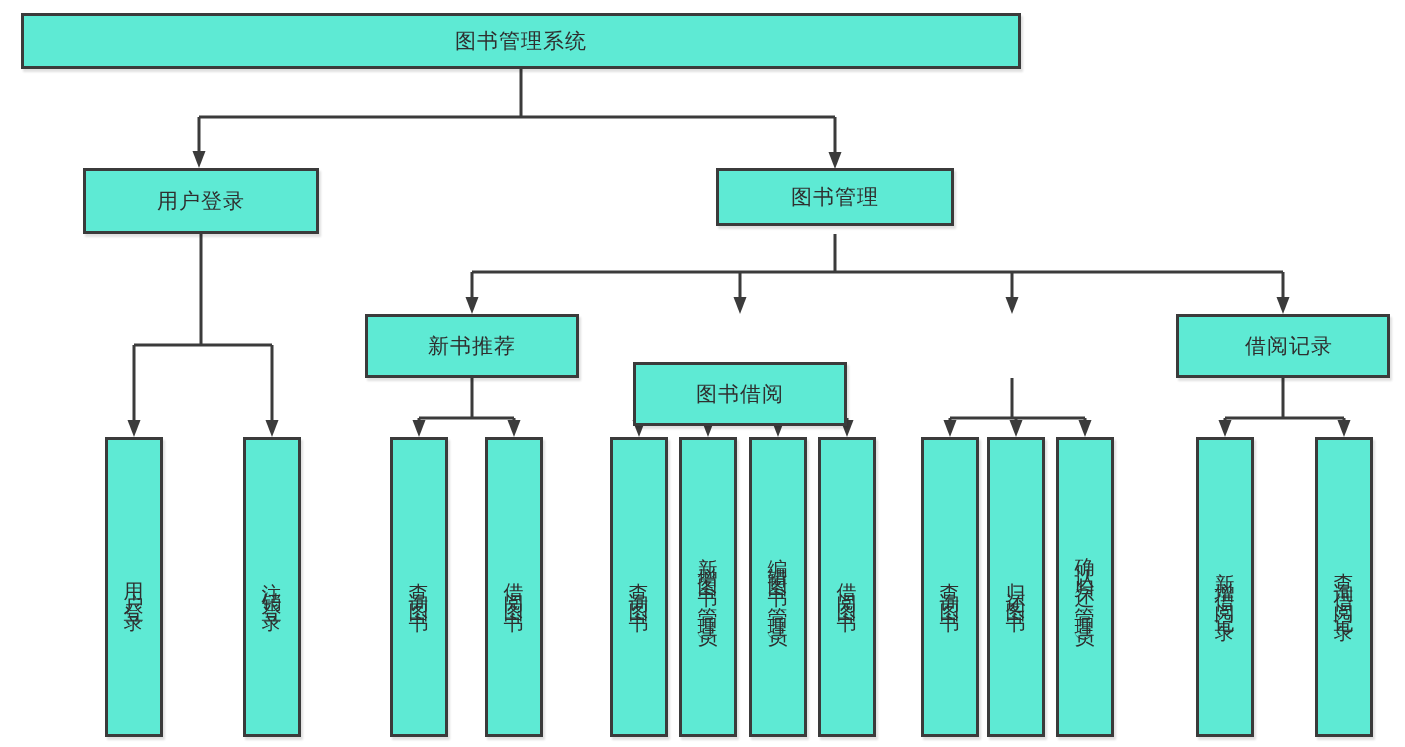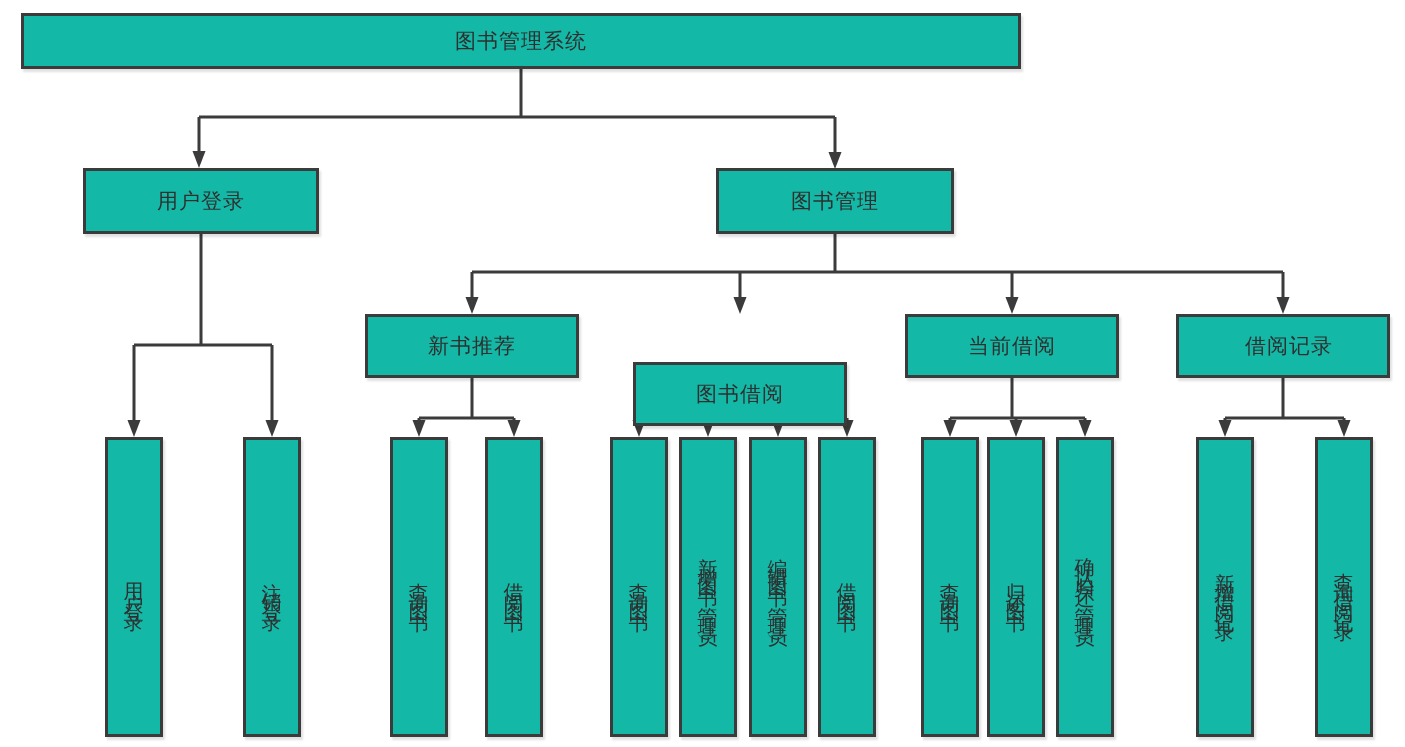--- a/index.html
+++ b/index.html
@@ -29,21 +29,21 @@
     fill: none;
   }
   .connectors polygon {
     fill: #3b3b3b;
     stroke: none;
   }
   .node {
     position: absolute;
     box-sizing: border-box;
     border: 3px solid #3b3b3b;
-    background: #14b8a6;
+    background: #5eead4;
     color: #2f2f2f;
     box-shadow: 2px 3px 2px rgba(0,0,0,0.12);
   }
   .node.h {
     display: flex;
     align-items: center;
     justify-content: center;
     font-size: 21px;
     letter-spacing: 1px;
     white-space: nowrap;
@@ -121,25 +121,24 @@
     <g>
       <path d="M1283 378 V418 M1225 418 H1344 M1225 418 V424 M1344 418 V424"></path>
       <polygon points="1225,437 1218.5,420 1231.5,420"></polygon>
       <polygon points="1344,437 1337.5,420 1350.5,420"></polygon>
     </g>
   </svg>
 
   <div class="node h" style="left:21px; top:13px; width:1000px; height:56px;">图书管理系统</div>
 
   <div class="node h" style="left:83px; top:168px; width:236px; height:66px;">用户登录</div>
-  <div class="node h" style="left:716px; top:168px; width:238px; height:66px;">图书管理</div>
+  <div class="node h" style="left:716px; top:168px; width:238px; height:58px;">图书管理</div>
 
   <div class="node h" style="left:365px; top:314px; width:214px; height:64px;font-family:Liberation Mono, monospace;">新书推荐</div>
   <div class="node h" style="left:633px; top:314px; width:214px; height:64px;margin-top:48px;">图书借阅</div>
-  <div class="node h" style="left:905px; top:314px; width:214px; height:64px;">当前借阅</div>
   <div class="node h" style="left:1176px; top:314px; width:214px; height:64px;padding-left:12px;">借阅记录</div>
 
   <div class="node v" style="left:105px; top:437px; width:58px; height:300px;">
     <span class="vlabel">用户登录</span>
   </div>
   <div class="node v" style="left:243px; top:437px; width:58px; height:300px;">
     <span class="vlabel">注销登录</span>
   </div>
 
   <div class="node v" style="left:390px; top:437px; width:58px; height:300px;">

